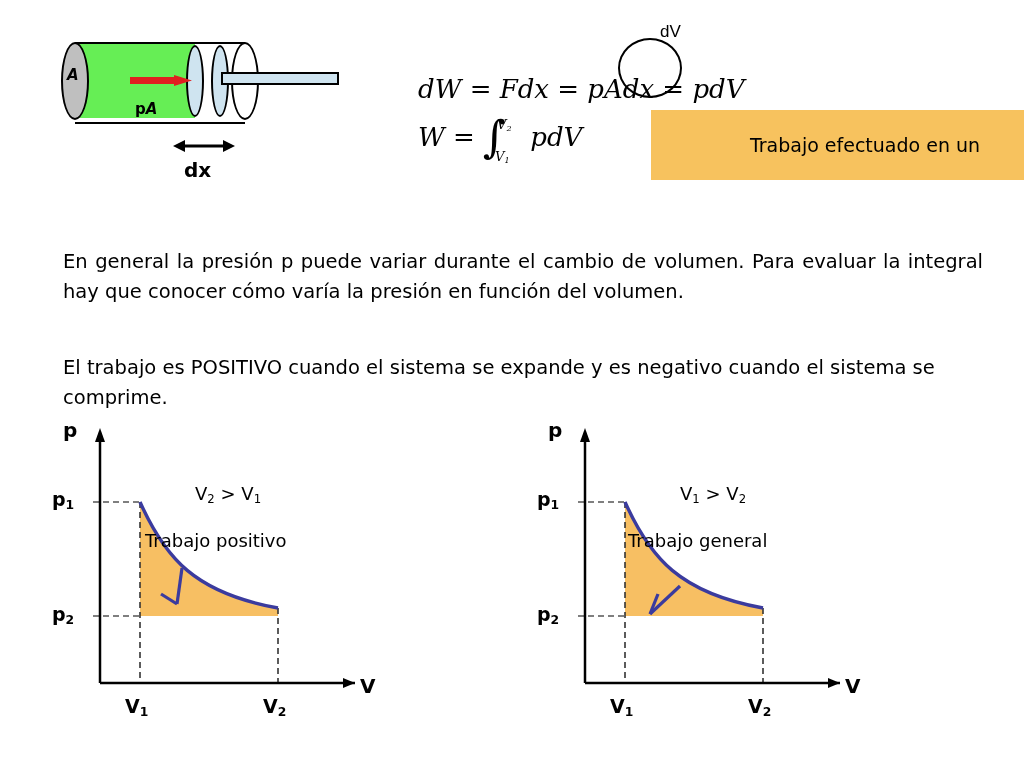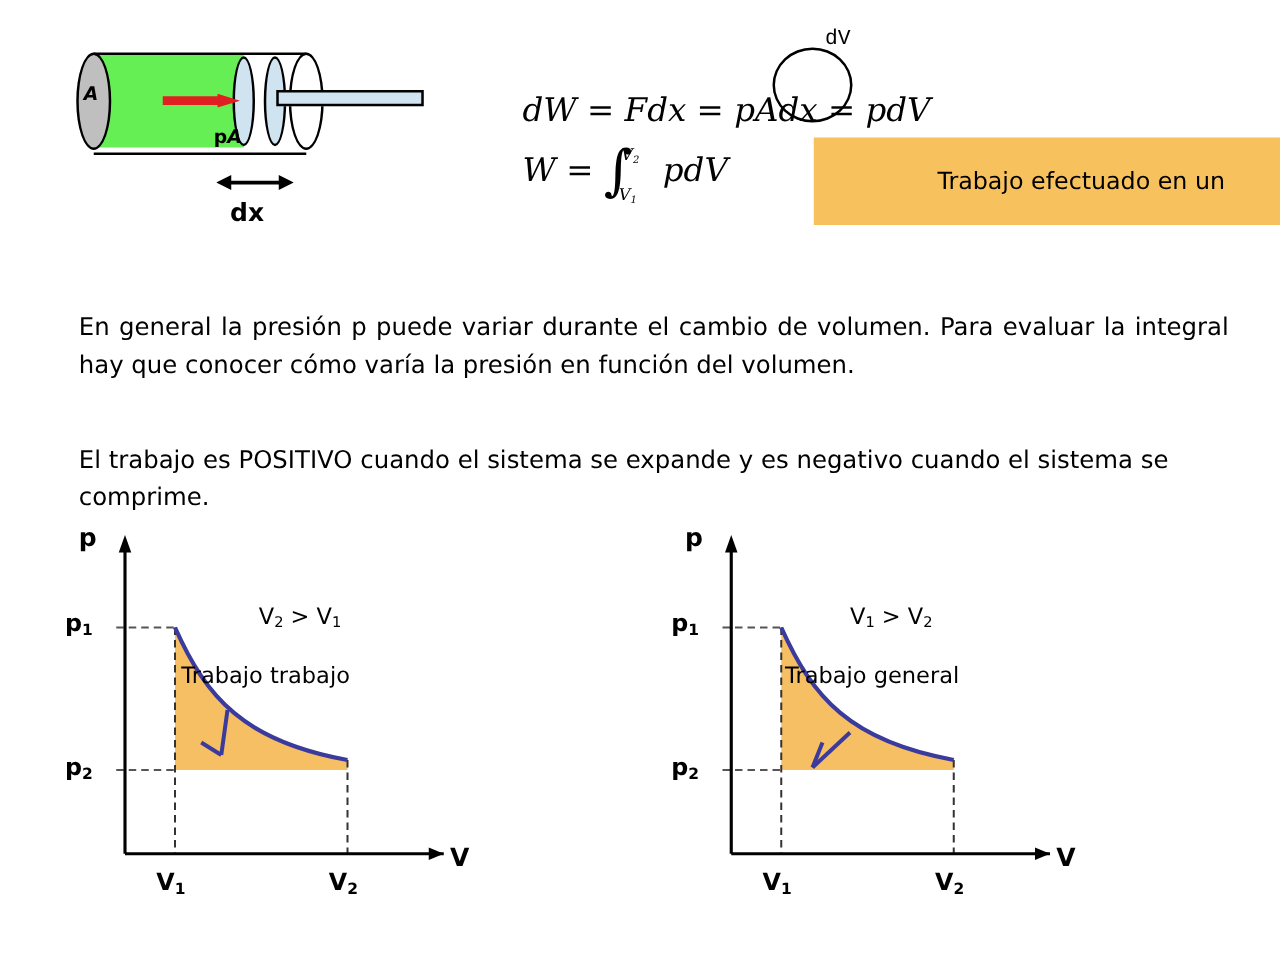--- a/index.html
+++ b/index.html
@@ -92,21 +92,20 @@
     font-style: italic;
     font-weight: bold;
     font-size: 15px;
   }
   .label-pA {
     position: absolute;
     left: 80px;
     top: 72px;
     font-weight: bold;
     font-size: 15px;
-    margin-left: 36px;
   }
   .label-pA i { font-style: italic; }
   .red-arrow {
     position: absolute;
     left: 75px;
     top: 47px;
     width: 62px;
     height: 11px;
   }
   .label-dx {
@@ -142,21 +141,21 @@
     width: 60px;
     height: 56px;
     border: 2.5px solid #000;
     border-radius: 50%;
   }
   #dv-label {
     position: absolute;
     left: 660px;
     top: 22px;
     font-size: 17px;
-    font-family: Liberation Mono, monospace;
+    font-family: Liberation Sans, sans-serif;
   }
   #equation-w {
     position: absolute;
     left: 418px;
     top: 122px;
     font-family: "DejaVu Serif", serif;
     font-style: italic;
     font-size: 26px;
     white-space: nowrap;
   }
@@ -317,22 +316,22 @@
     <line x1="122" y1="186" x2="106" y2="176" stroke="#3b3b9e" stroke-width="3.2"></line>
   </svg>
   <div class="g-axis-label" style="left:8px; top:0px;">p</div>
   <div class="g-axis-label" style="left:305px; top:256px;">V</div>
 
   <div class="g-tick-label" style="left:-3px; top:70px;"><span>p</span><span class="sb">1</span></div>
   <div class="g-tick-label" style="left:-3px; top:185px;"><span>p</span><span class="sb">2</span></div>
   <div class="g-tick-label" style="left:70px; top:277px;"><span>V</span><span class="sb">1</span></div>
   <div class="g-tick-label" style="left:208px; top:277px;"><span>V</span><span class="sb">2</span></div>
 
-  <div class="g-annot" style="left:152px; top:65px;"><span>V</span><span class="sb">2</span><span> &gt; </span><span>V</span><span class="sb">1</span></div>
-  <div class="g-annot" style="left:90px; top:112px;">Trabajo trabajo</div>
+  <div class="g-annot" style="left:140px; top:65px;"><span>V</span><span class="sb">2</span><span> &gt; </span><span>V</span><span class="sb">1</span></div>
+  <div class="g-annot" style="left:90px; top:112px;">Trabajo positivo</div>
 </div>
 
 <div class="graph" id="graph-right">
   <svg width="400" height="330" viewBox="0 0 400 330">
     <path d="M 85,198 L 85,84 C 110,140 140,175 223,190 L 223,198 Z" fill="#f7bf63" stroke="none"></path>
     <line x1="38" y1="84" x2="85" y2="84" stroke="#555" stroke-width="1.6" stroke-dasharray="6,4"></line>
     <line x1="38" y1="198" x2="85" y2="198" stroke="#555" stroke-width="1.6" stroke-dasharray="6,4"></line>
     <line x1="85" y1="84" x2="85" y2="265" stroke="#333" stroke-width="1.6" stroke-dasharray="6,4"></line>
     <line x1="223" y1="190" x2="223" y2="265" stroke="#333" stroke-width="1.6" stroke-dasharray="6,4"></line>
     <line x1="45" y1="265" x2="300" y2="265" stroke="#000" stroke-width="2.5"></line>

